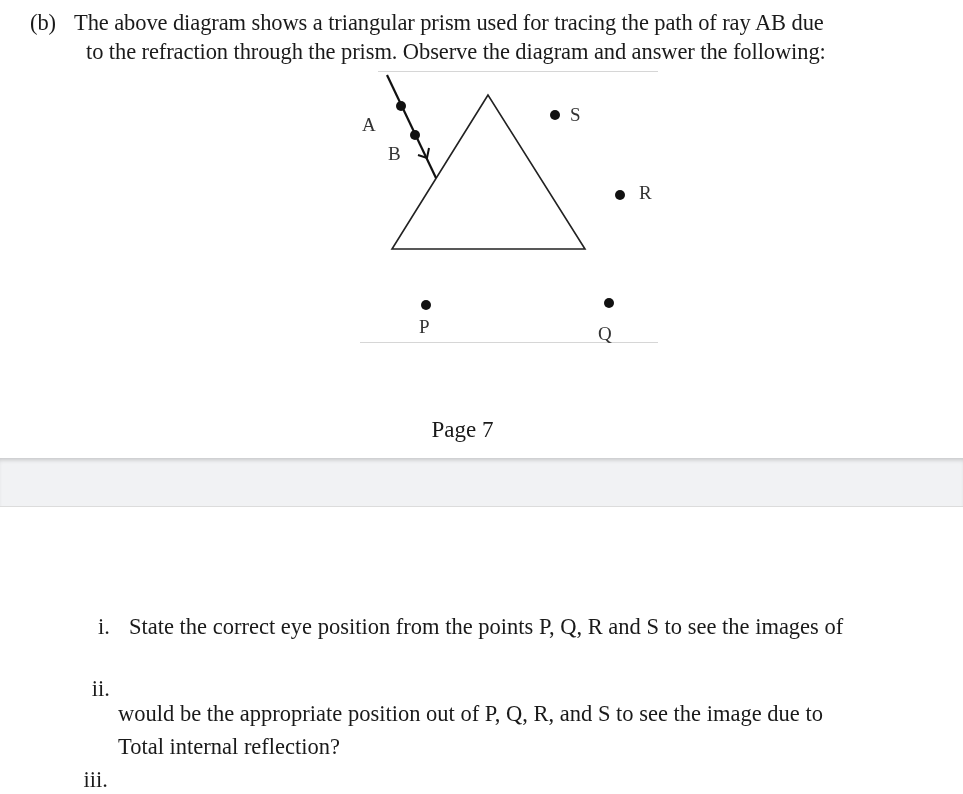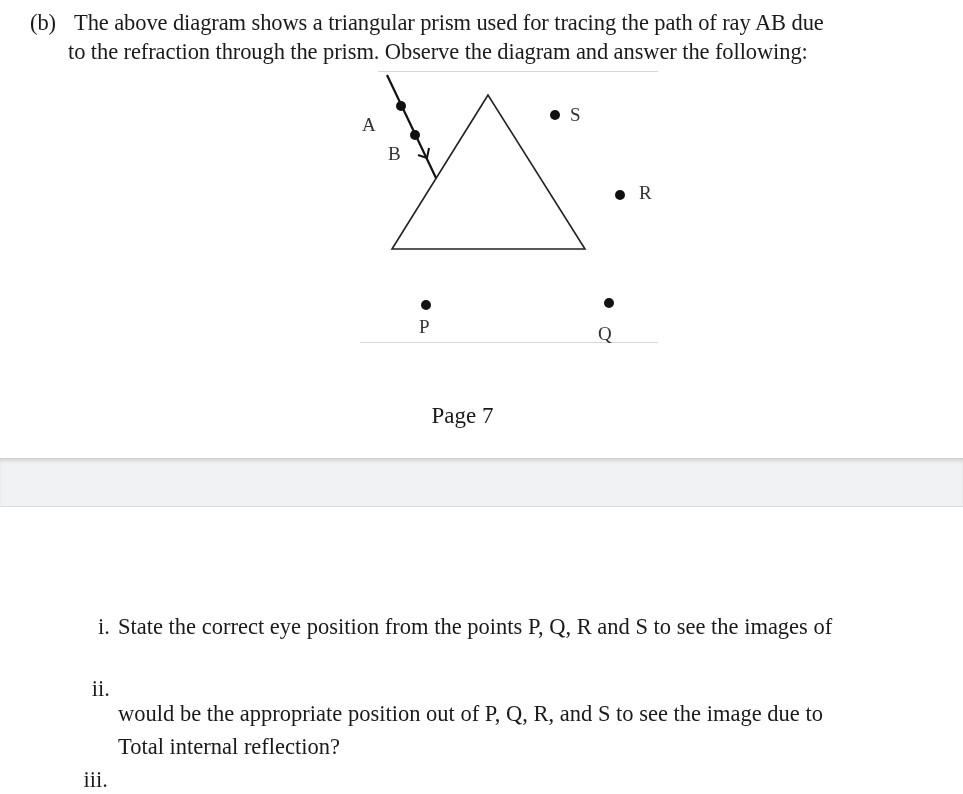--- a/index.html
+++ b/index.html
@@ -2,24 +2,24 @@
 <html><head>
 <meta charset="utf-8">
 <style>
   html, body { margin:0; padding:0; }
   body { width:963px; height:794px; background:#ffffff; position:relative; overflow:hidden;
          font-family:"Liberation Serif","DejaVu Serif",serif; color:#1a1a1a; }
   .page-top { position:absolute; left:0; top:0; width:963px; height:458px; background:#fff; }
   .qtext { position:absolute; font-size:22.5px; line-height:29px; letter-spacing:-0.1px; white-space:nowrap; }
   #q-label { left:30px; top:8px; }
   #q-line1 { left:74px; top:8px; }
-  #q-line2 { left:68px; top:37px; }
+  #q-line2 { left:86px; top:37px; }
   .rule { position:absolute; height:1px; background:#d6d6d6; }
   #diagram { position:absolute; left:350px; top:65px; }
-  #page-number { position:absolute; left:0; width:925px; text-align:center; top:403px; font-size:23px; }
+  #page-number { position:absolute; left:0; width:925px; text-align:center; top:417px; font-size:23px; }
   #gap { position:absolute; left:0; top:458px; width:963px; height:48px; background:#f1f2f4;
          box-shadow: inset 0 4px 4px -2px rgba(0,0,0,0.18); border-bottom:1px solid #dcdcdc; }
   .page-bottom { position:absolute; left:0; top:507px; width:963px; height:287px; background:#fff; }
   .item-num { position:absolute; font-size:22.5px; line-height:29px; text-align:right; width:40px; white-space:nowrap; }
   .item-text { position:absolute; left:118px; font-size:22.5px; line-height:29px; white-space:nowrap; }
 </style>
 </head>
 <body>
 
 <div class="page-top">
@@ -54,20 +54,20 @@
   </svg>
 
   <div id="page-number">Page 7</div>
 </div>
 
 <div id="gap"></div>
 
 <div class="page-bottom">
 
   <span class="item-num" style="left:70px; top:105px;">i.</span>
-  <span class="item-text" style="top:105px;">State the correct eye position from the points P, Q, R and S to see the images of</span>
+  <span class="item-text" style="top:105px;margin-left:11px;">State the correct eye position from the points P, Q, R and S to see the images of</span>
 
   <span class="item-num" style="left:70px; top:167px;">ii.</span>
   <span class="item-text" style="top:192px;">would be the appropriate position out of P, Q, R, and S to see the image due to</span>
   <span class="item-text" style="top:225px;">Total internal reflection?</span>
 
   <span class="item-num" style="left:68px; top:258px;">iii.</span>
 </div>
 
 </body></html>

